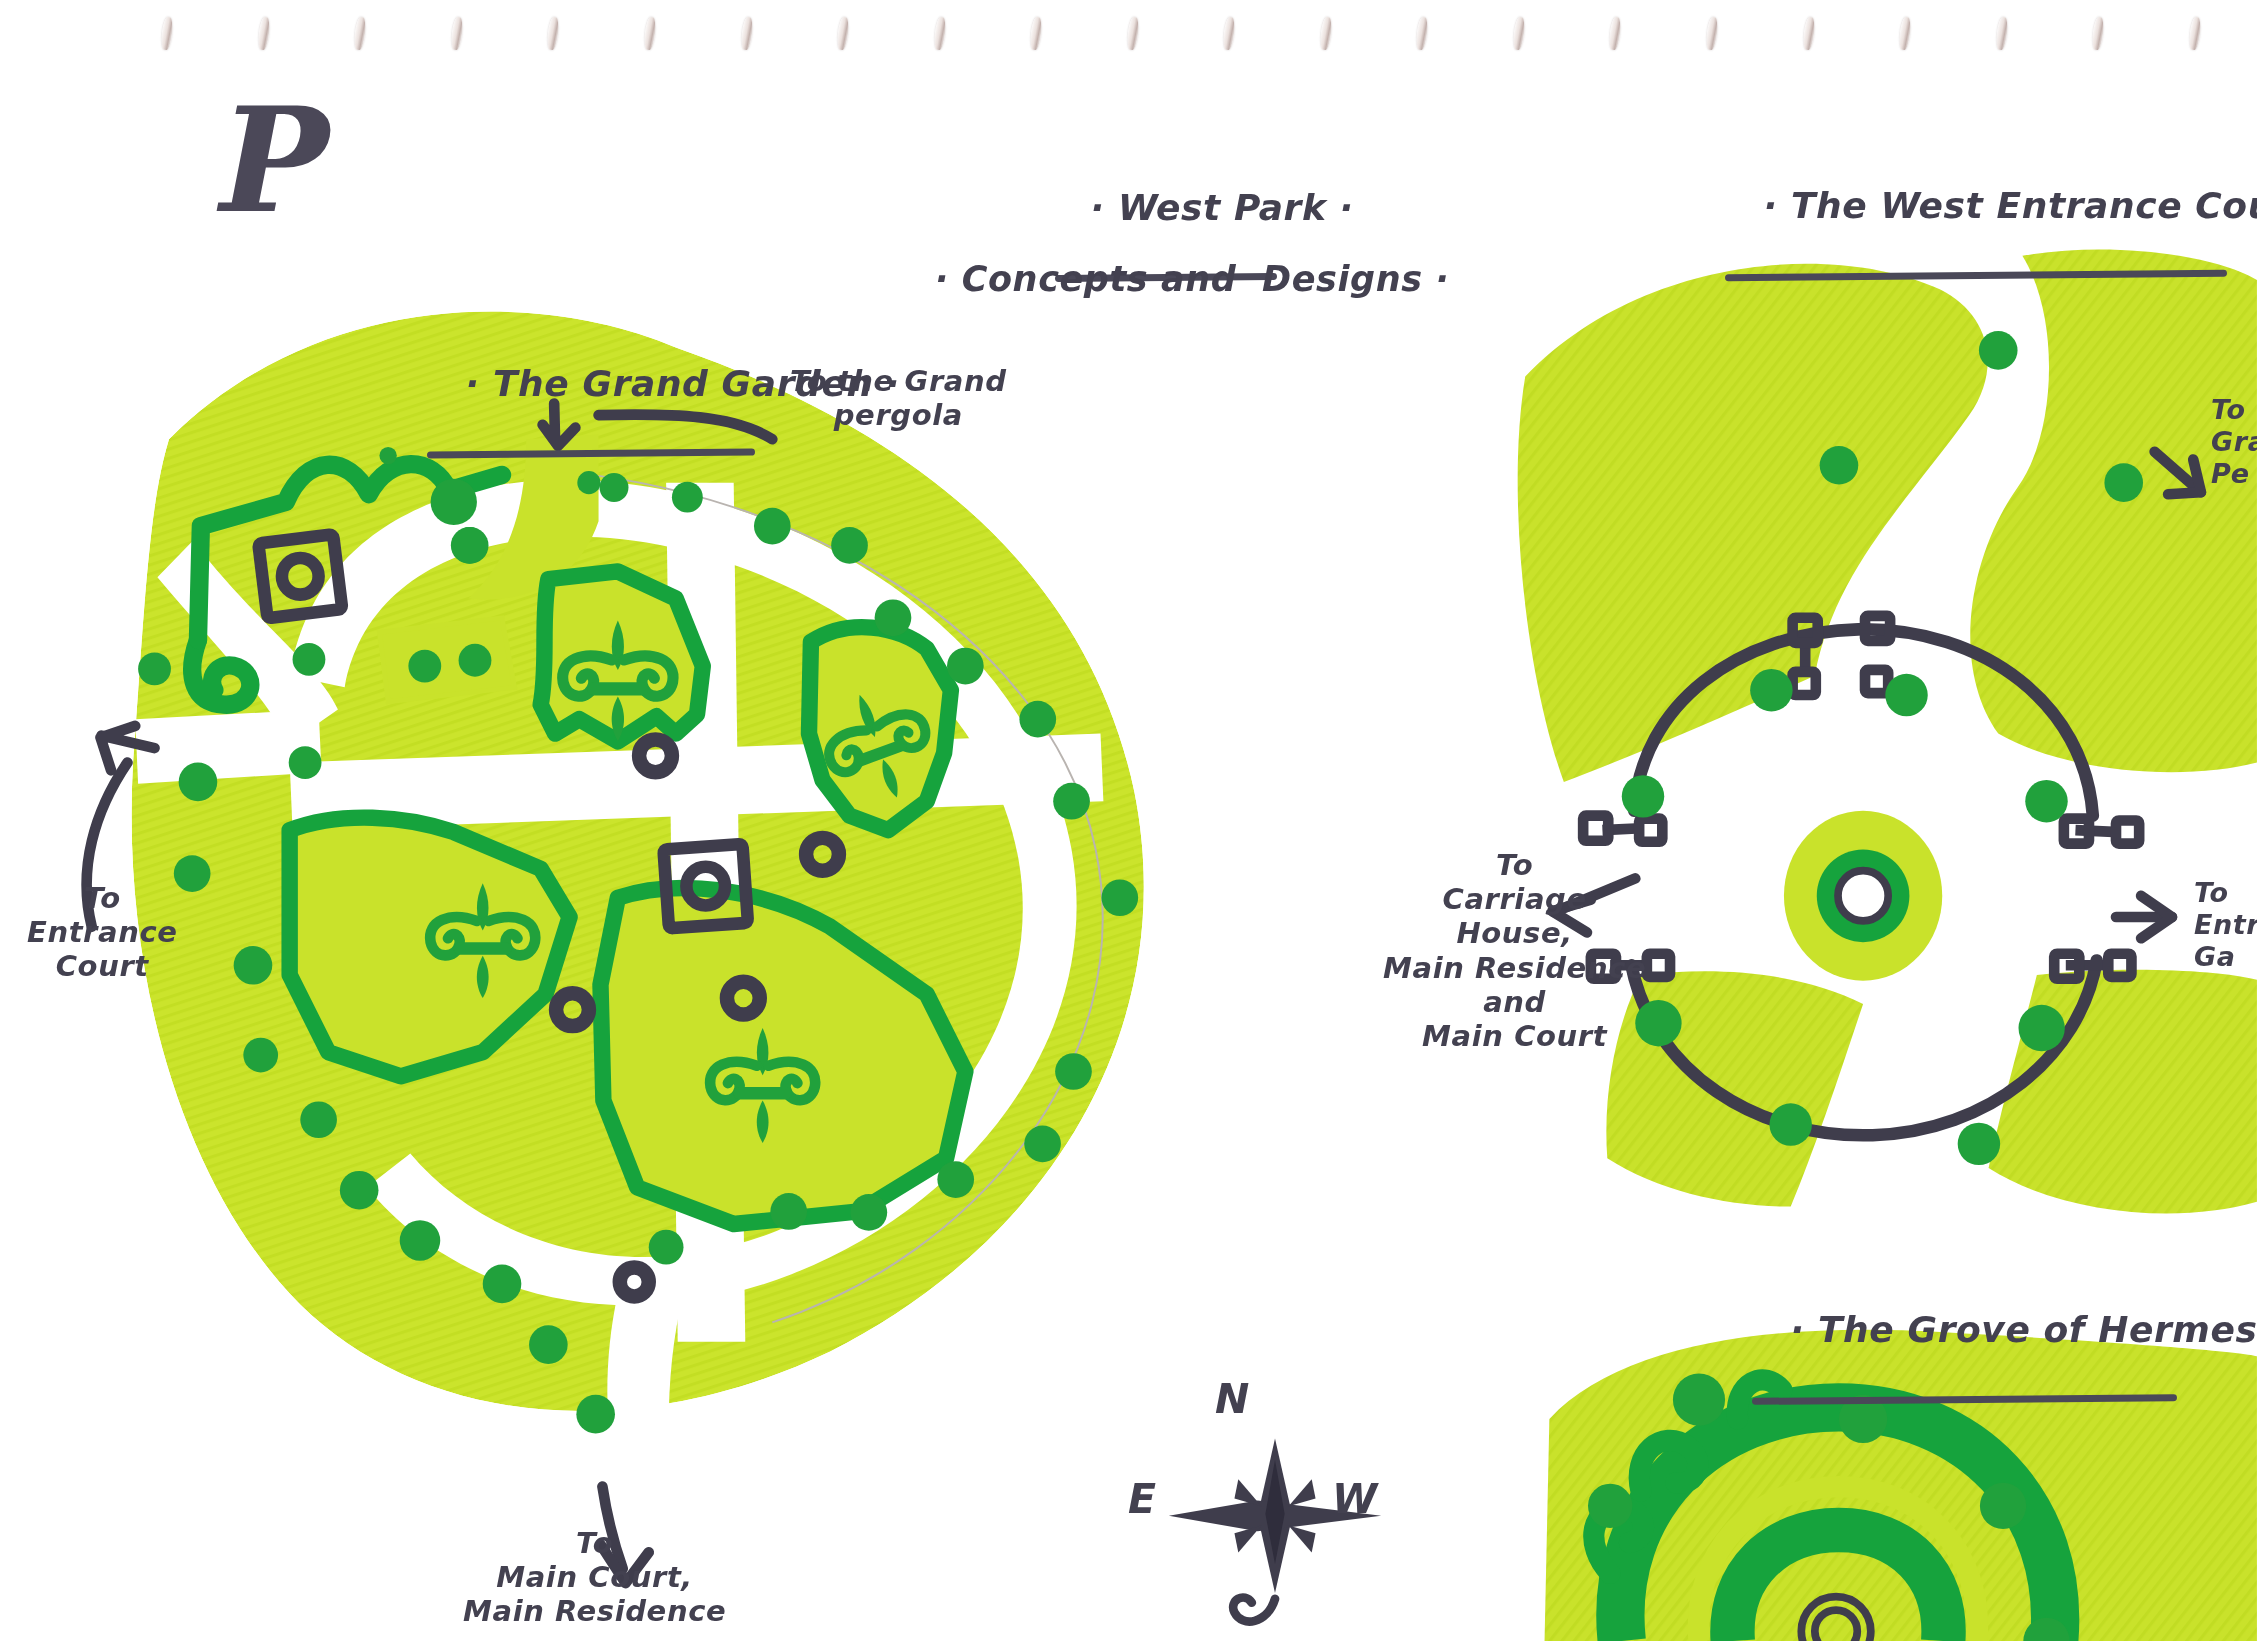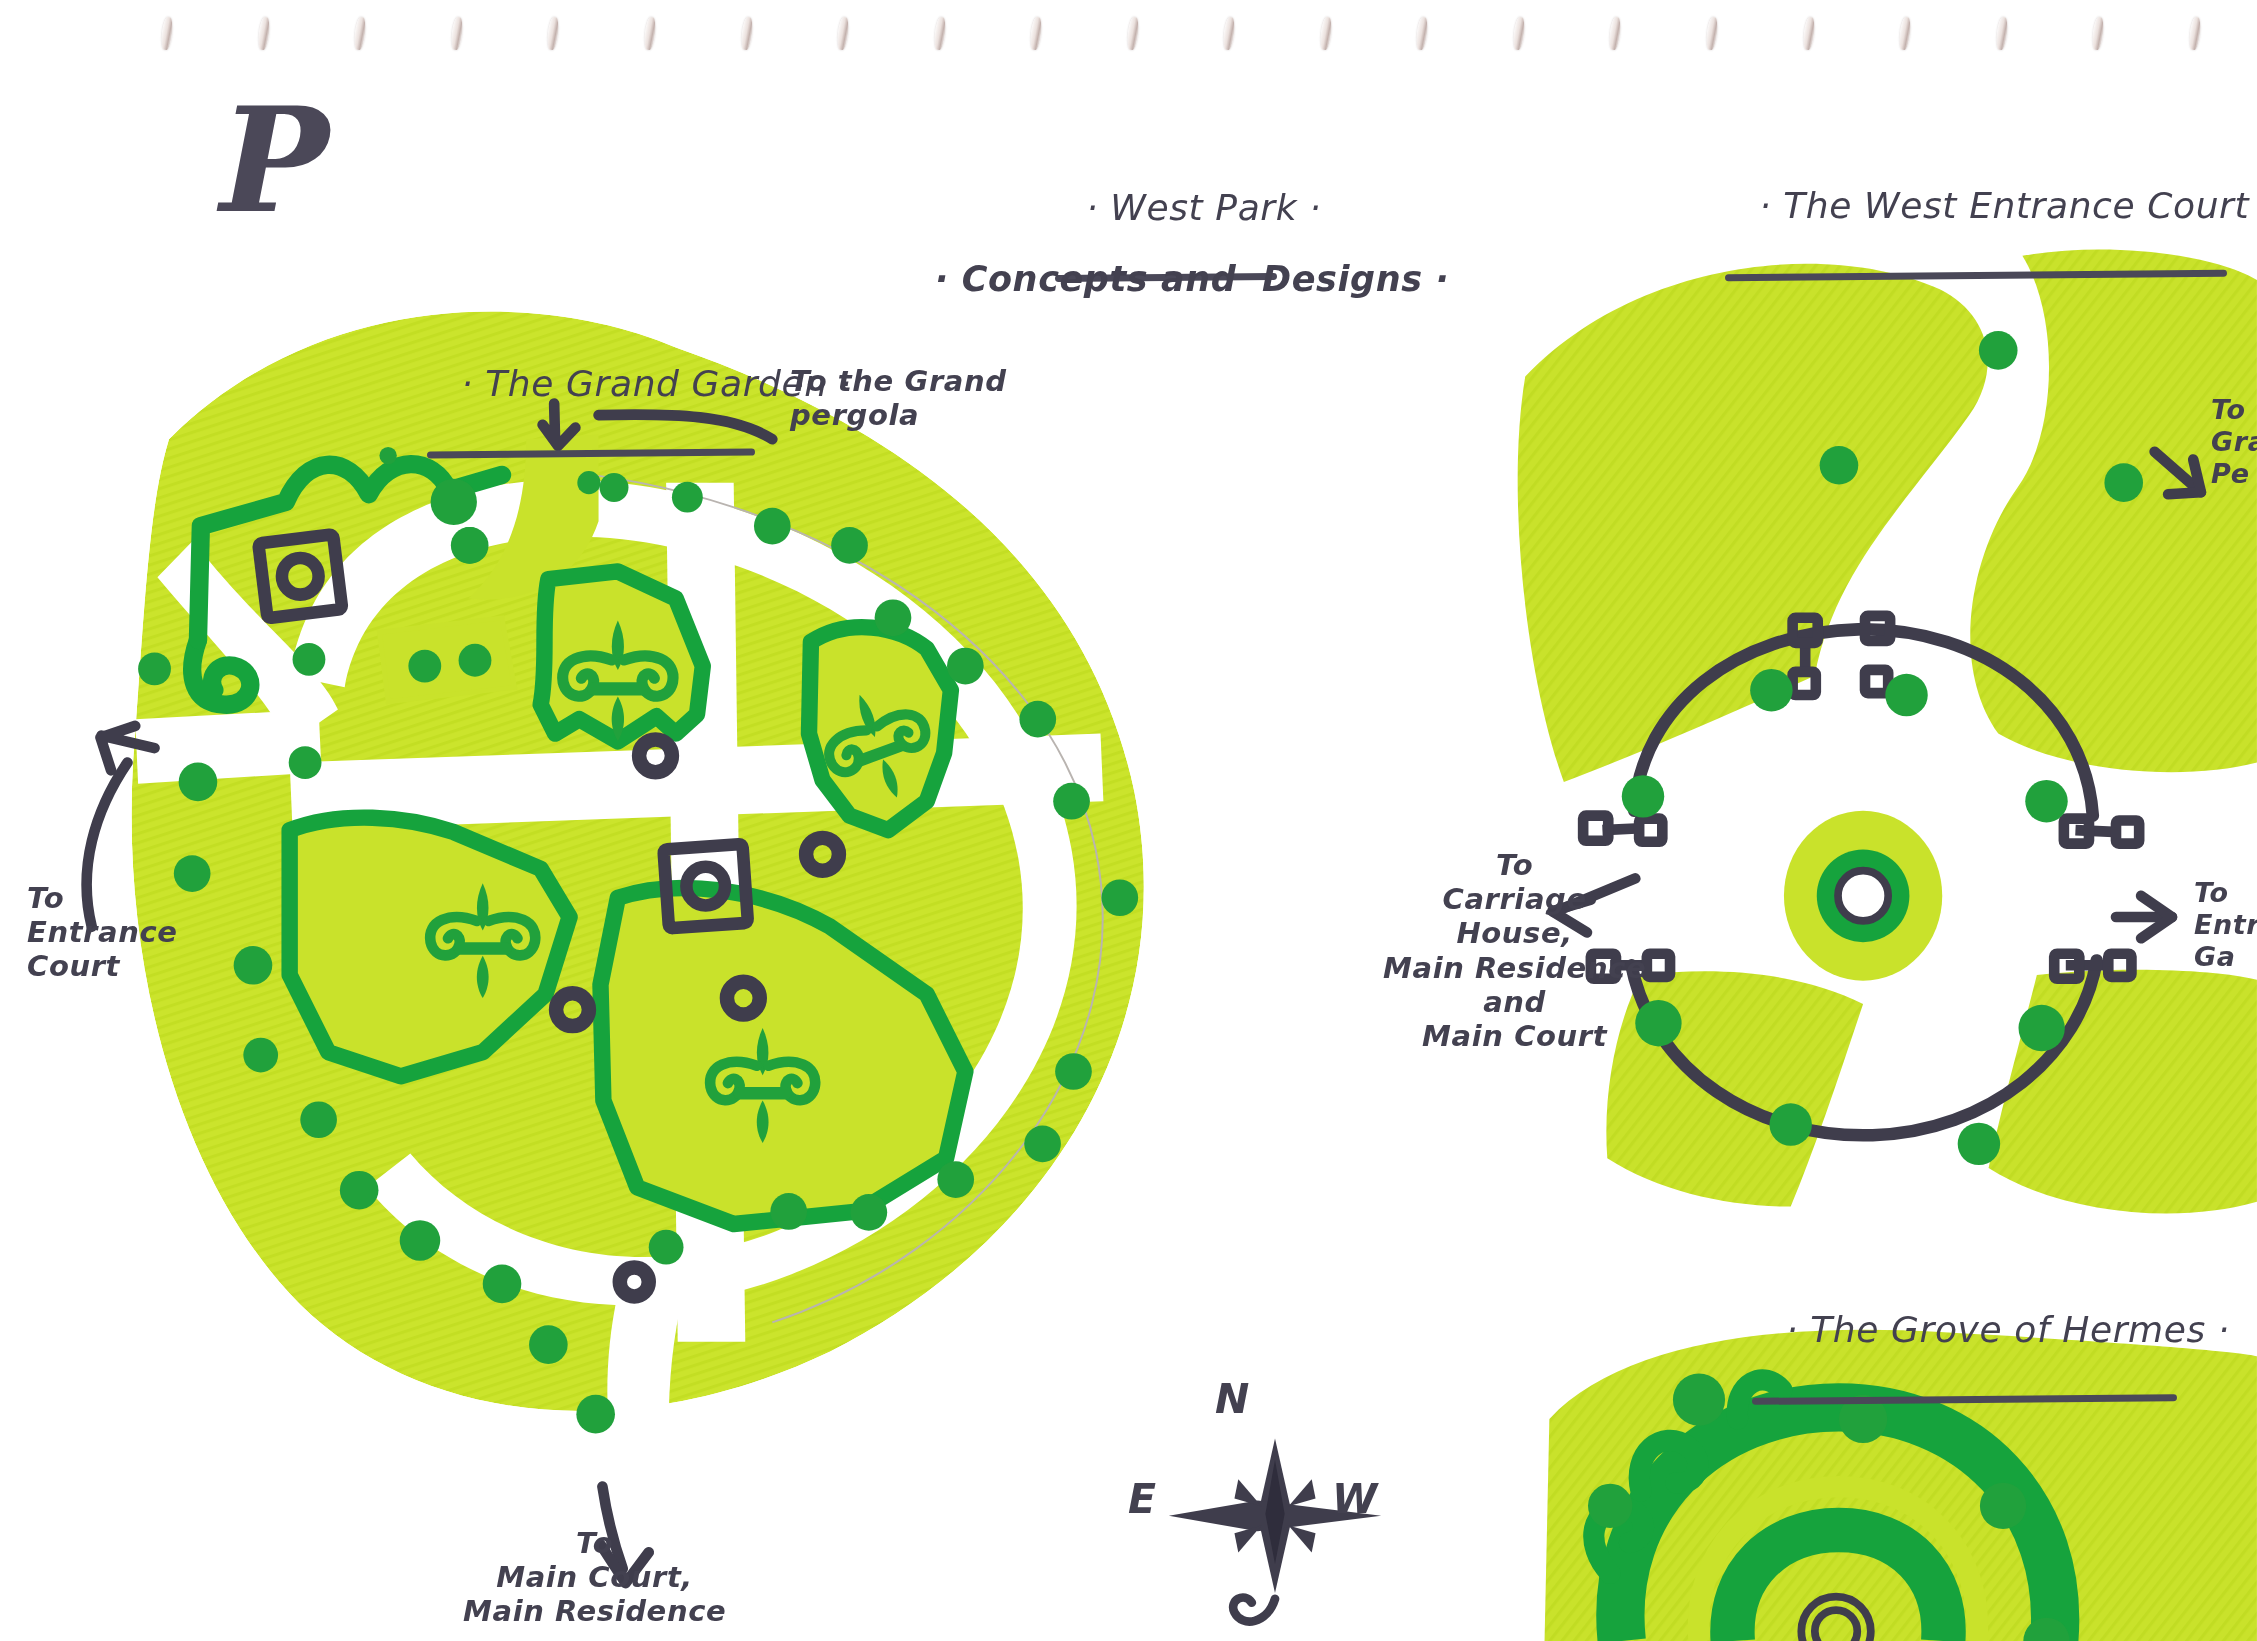--- a/index.html
+++ b/index.html
@@ -27,26 +27,26 @@
     position:absolute;
     color:#434150;
     font-family:"DejaVu Sans", sans-serif;
     font-weight:700;
     letter-spacing:0.6px;
     white-space:pre;
     line-height:1.18;
     transform-origin:left top;
   }
   .hand { font-style:italic; }
-  .heading { font-size:36px; font-weight:400; }
+  .heading { font-size:36px; font-weight:700; }
   .heading .rule {
     display:block; height:6.8px; border-radius:3.9px; background:#4a4858;
     margin-top:1.9px; transform:rotate(-.5deg);
   }
-  .note { font-size:29px; font-weight:700; }
+  .note { font-size:29px; font-weight:700;text-align:center; }
   .note-sm { font-size:27px; font-weight:700; }
 
   
   .layer { position:absolute; inset:0; pointer-events:none; }
   svg { position:absolute; overflow:visible; }
   .hedge { fill:none; stroke:#16a33d; stroke-linecap:round; stroke-linejoin:round; }
   .path-ink { fill:none; stroke:#3f3d4c; stroke-linecap:round; stroke-linejoin:round; }
   .pencil { fill:none; stroke:#b9b4b0; stroke-width:2; }
 
   .monogram {

